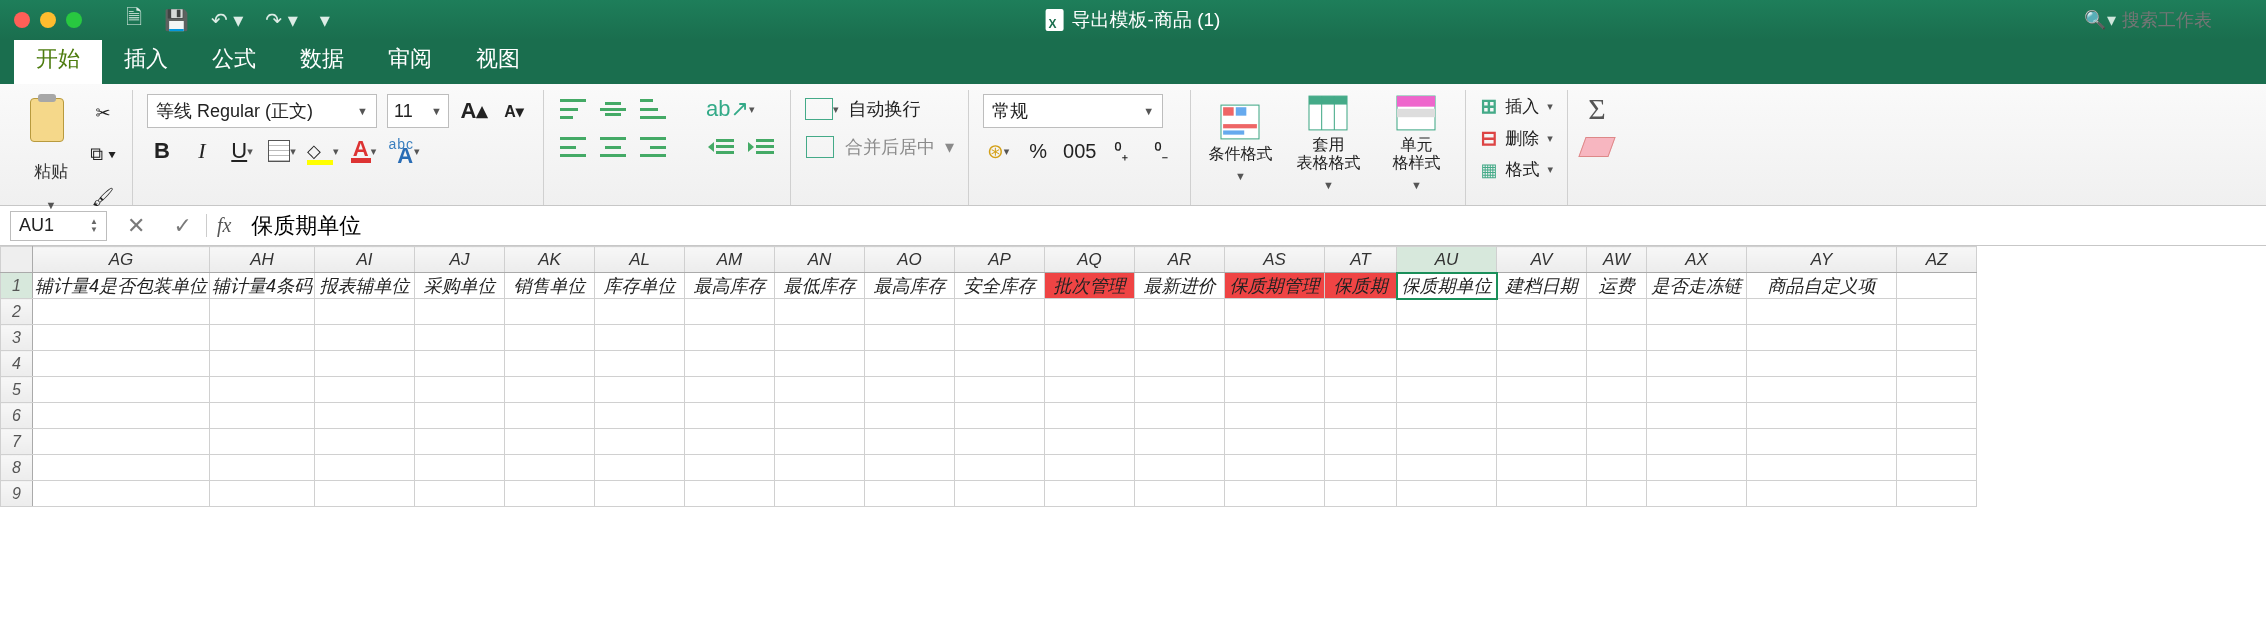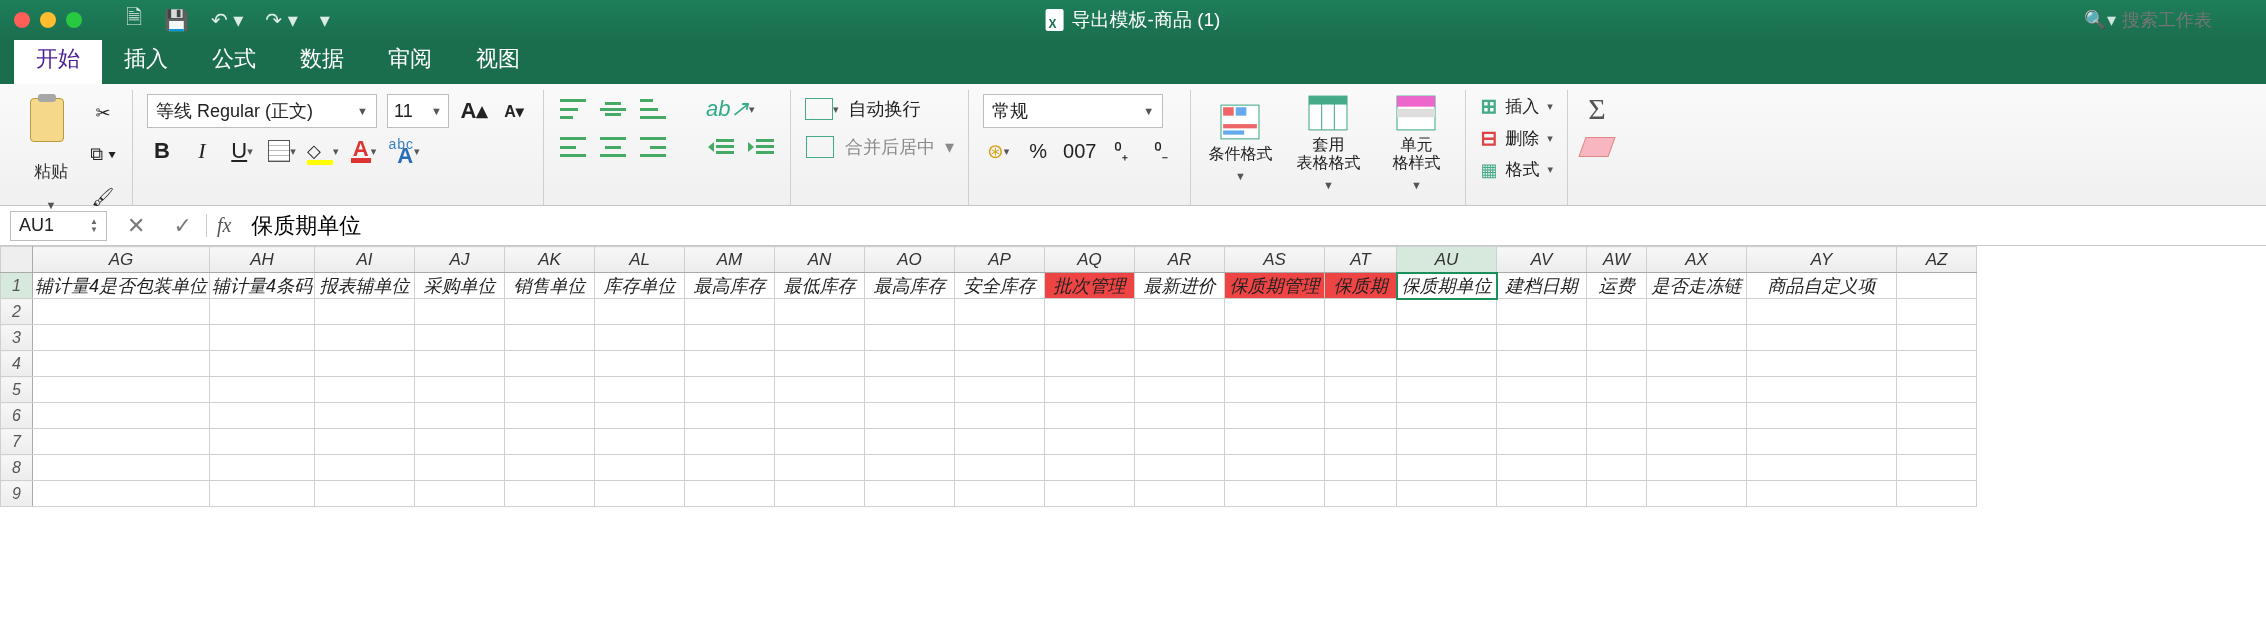--- a/index.html
+++ b/index.html
@@ -14,21 +14,21 @@
 .qat-item { opacity:.95; }
 .doc-title { position:absolute; left:50%; transform:translateX(-50%); display:flex; align-items:center; gap:8px; font-size:19px; }
 .doc-title-icon { width:18px; height:22px; background:#fff; border-radius:2px; position:relative; }
 .doc-title-icon::after { content:"X"; color:#1a6e4e; font-size:12px; font-weight:bold; position:absolute; bottom:0; left:3px; }
 .searchbox { margin-left:auto; margin-right:14px; display:flex; align-items:center; gap:6px; color:#cfe6dc; font-size:18px; }
 .searchbox input { background:transparent; border:none; color:#cfe6dc; outline:none; font-size:18px; width:130px; }
 
 
 .tabstrip { height:44px; background:#1a6e4e; display:flex; align-items:flex-end; padding-left:14px; }
 .tab { color:#fff; padding:10px 22px 10px; font-size:22px; cursor:pointer; }
-.tab.active { background:#fff; color:#4c1d95; border-radius:2px 2px 0 0; }
+.tab.active { background:#fff; color:#4d7c0f; border-radius:2px 2px 0 0; }
 
 
 .ribbon { height:122px; background:linear-gradient(#fafafa,#f0f0f0); border-bottom:1px solid #c7c7c7; display:flex; padding:6px 0 0 10px; }
 .group { border-right:1px solid #d0d0d0; padding:4px 14px 0; display:flex; flex-direction:column; gap:8px; }
 .row { display:flex; align-items:center; gap:10px; }
 .bigbtn { display:flex; flex-direction:column; align-items:center; gap:16px; font-size:17px; color:#333; padding:2px 6px; }
 .paste-icon { width:42px; height:48px; position:relative; }
 .paste-icon .board { width:34px; height:44px; background:#f5d88a; border:1px solid #b89a3e; border-radius:4px; position:absolute; left:0; top:2px; }
 .paste-icon .clip { width:18px; height:8px; background:#a7a7a7; border-radius:3px; position:absolute; left:8px; top:-2px; }
 .minibtns { display:flex; flex-direction:column; gap:12px; padding-top:2px; }
@@ -48,21 +48,21 @@
 .fill-ic::after { content:""; position:absolute; left:0; bottom:-3px; width:26px; height:5px; background:#ffff00; }
 .fontclr-ic { font-size:22px; font-weight:bold; color:#d33; border-bottom:5px solid #d33; line-height:18px; padding:0 2px; }
 .phon { font-size:14px; letter-spacing:1px; line-height:11px; color:#3a7fbf; text-align:right; }
 .phon .A { font-size:22px; color:#2a6db5; font-weight:bold; }
 
 .align-ic { width:26px; height:20px; display:flex; flex-direction:column; justify-content:space-between; }
 .align-ic span { height:3px; background:#4a6; }
 .indent-ic { width:26px; height:20px; position:relative; }
 .indent-ic span { position:absolute; height:3px; background:#4a6; left:8px; right:0; }
 .indent-ic .arr { width:0;height:0;border-top:5px solid transparent;border-bottom:5px solid transparent; position:absolute; top:5px; }
-.rot-ic { font-size:22px; color:#3a8; font-style:italic; }
+.rot-ic { font-size:22px; color:#3a8; }
 .wrap-ic { width:28px; height:22px; border:1px solid #4a8; position:relative; }
 .merge-ic { width:28px; height:22px; border:1px solid #4a8; }
 .lblgrey { color:#8a8a8a; font-size:18px; }
 
 .num-combo { width:180px; height:34px; border:1px solid #bdbdbd; background:#fff; display:flex; align-items:center; padding:0 8px; font-size:18px; justify-content:space-between; }
 .numic { font-size:20px; }
 .cf-icon,.fmt-icon,.cell-icon { width:44px; height:38px; }
 .bigcol { display:flex; flex-direction:column; align-items:center; gap:4px; font-size:16px; text-align:center; width:70px; line-height:18px; }
 
 .cellops { display:flex; flex-direction:column; gap:8px; font-size:17px; }
@@ -300,21 +300,21 @@
     </div>
     <div class="row">
       <div class="rbtn">
           <span class="numic" style="color:#d4a017">⊛</span>
           <span class="dd">▾</span>
         </div>
       <div class="rbtn">
           <span class="numic">%</span>
         </div>
       <div class="rbtn">
-          <span class="numic">007</span>
+          <span class="numic">005</span>
         </div>
       <div class="rbtn">
           <span class="numic">⁰₊</span>
         </div>
       <div class="rbtn">
           <span class="numic">⁰₋</span>
         </div>
     </div>
   </div>
 

